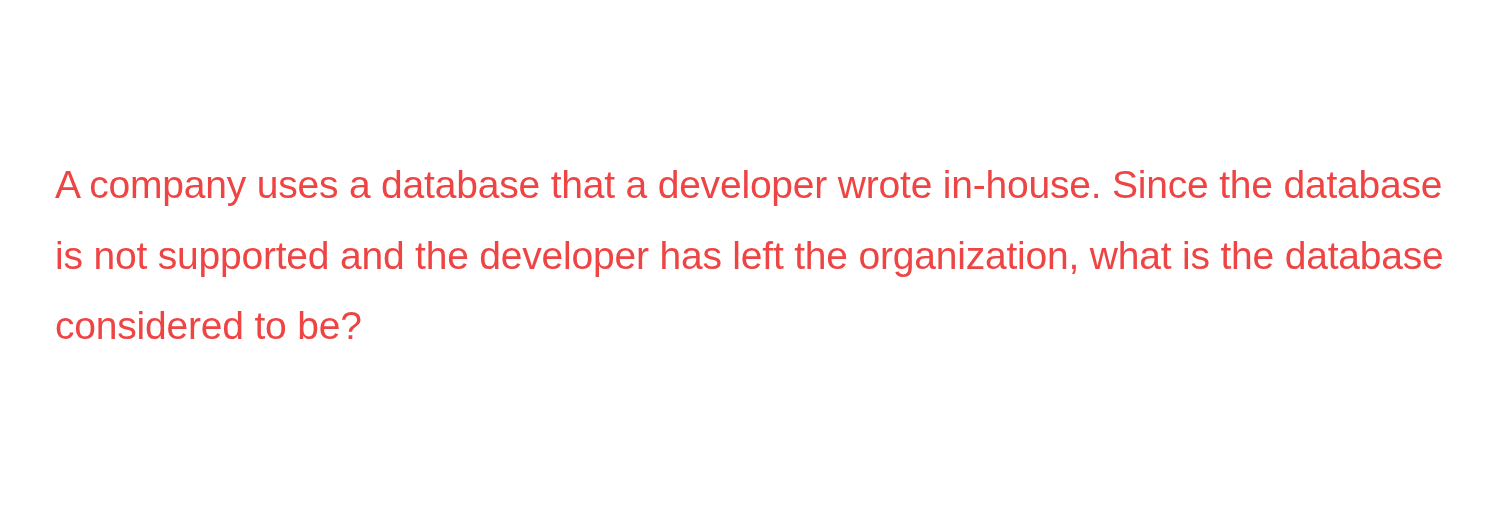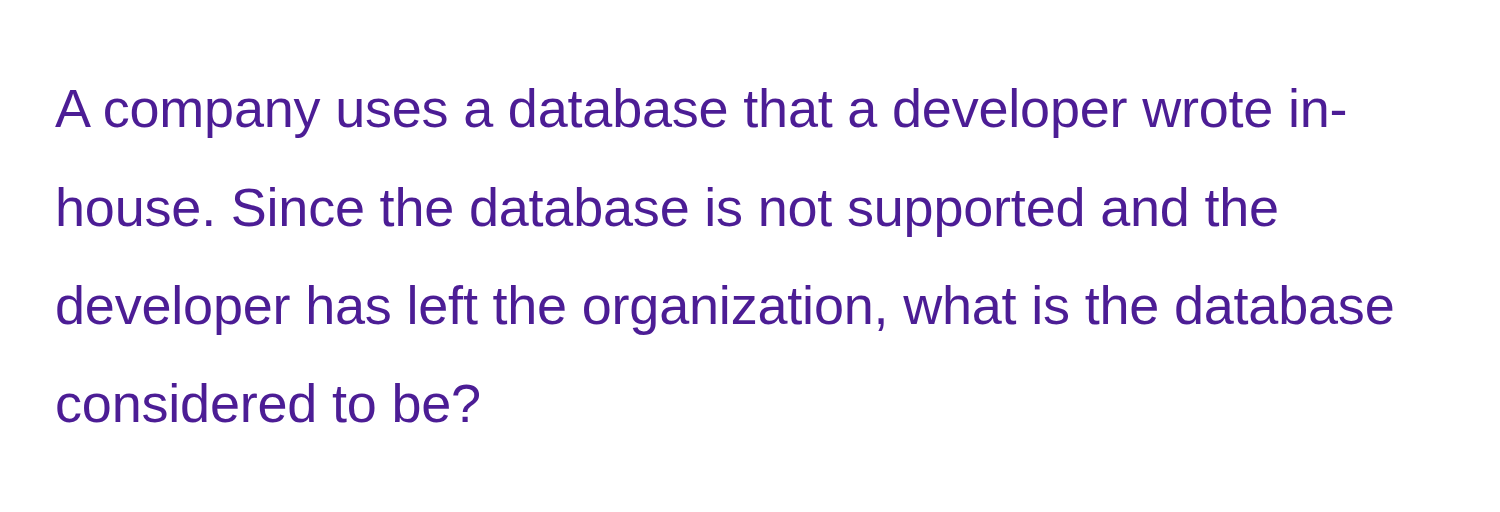--- a/index.html
+++ b/index.html
@@ -10,23 +10,23 @@
     body {
       width: 1500px;
       height: 512px;
       background: #ffffff;
       font-family: -apple-system, BlinkMacSystemFont, "Segoe UI", Helvetica, Arial, sans-serif;
       display: flex;
       align-items: center;
       padding: 0 55px;
     }
     .question-text {
-      font-size: 54px;
+      font-size: 39px;
       line-height: 1.82;
-      color: #4c1d95;
+      color: #ef4444;
       font-weight: 400;
       letter-spacing: -0.2px;
     }
   </style>
 </head>
 <body>
 
 <div class="question-text">A company uses a database that a developer wrote in-house. Since the database is not supported and the developer has left the organization, what is the database considered to be?</div>
 
 </body></html>

